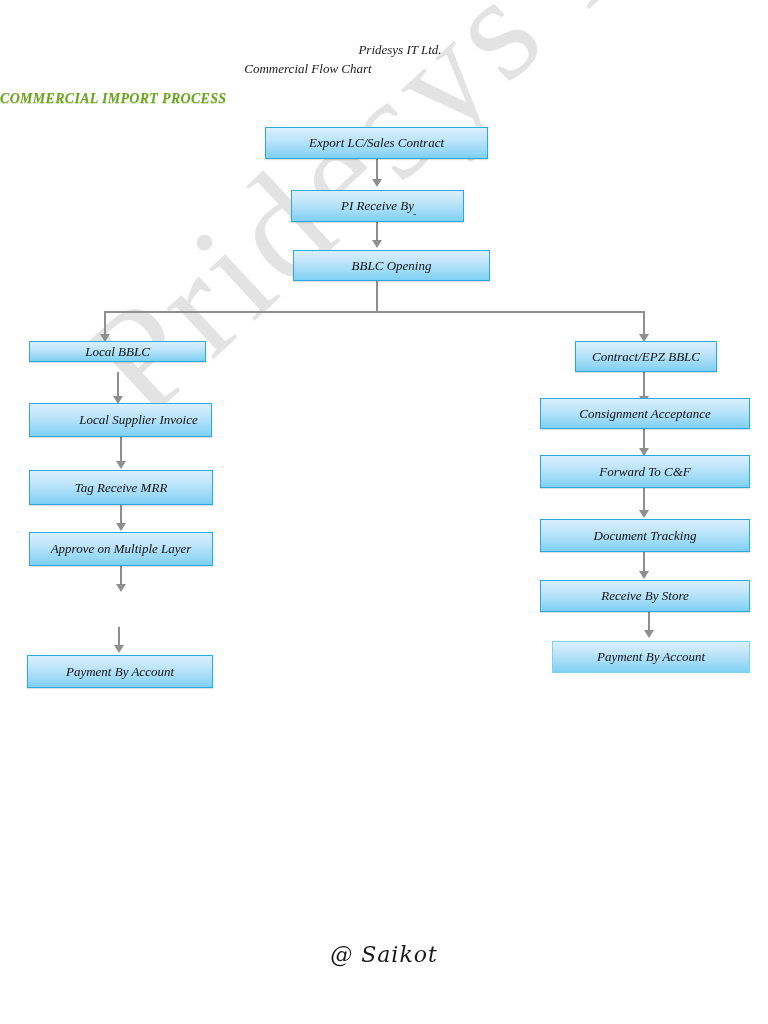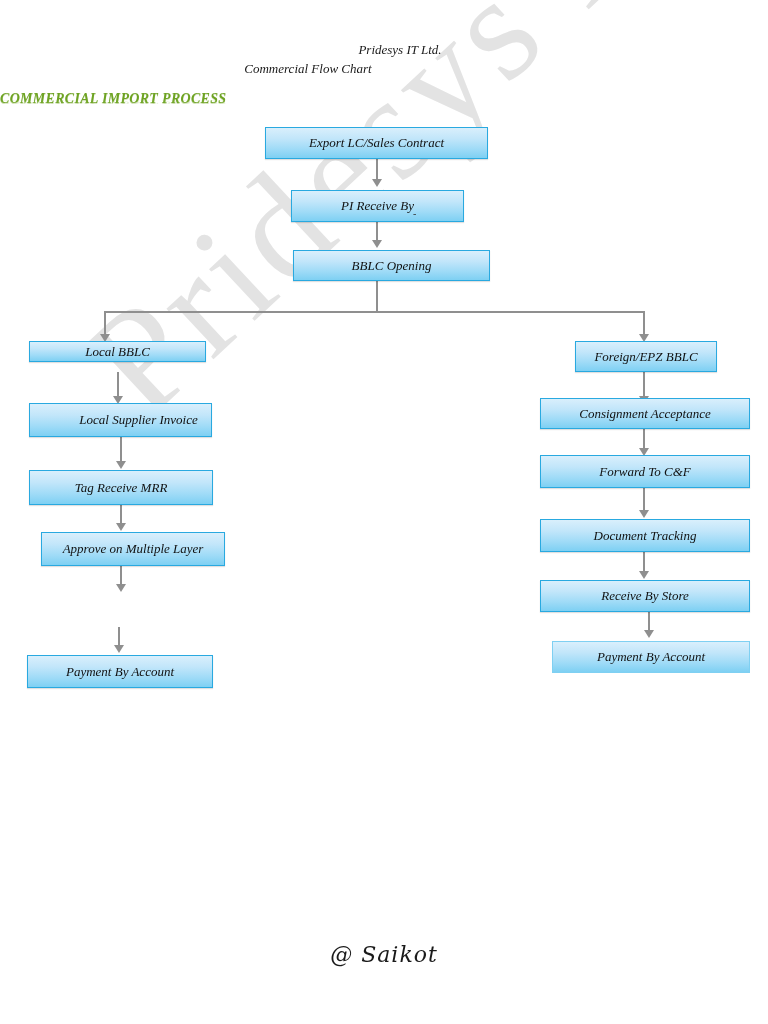--- a/index.html
+++ b/index.html
@@ -166,35 +166,35 @@
   </div>
   <div class="vline" style="left:120px;top:437px;height:26px;"></div>
   <div class="arrowhead" style="left:116px;top:461px;"></div>
 
   <div class="node" style="left:29px;top:470px;width:184px;height:35px;">
     <span>Tag Receive MRR</span>
   </div>
   <div class="vline" style="left:120px;top:505px;height:20px;"></div>
   <div class="arrowhead" style="left:116px;top:523px;"></div>
 
-  <div class="node" style="left:29px;top:532px;width:184px;height:34px;margin-left:12px;">
+  <div class="node" style="left:29px;top:532px;width:184px;height:34px;">
     <span>Approve on Multiple Layer</span>
   </div>
   <div class="vline" style="left:120px;top:566px;height:20px;"></div>
   <div class="arrowhead" style="left:116px;top:584px;"></div>
 
   <div class="vline" style="left:118px;top:627px;height:20px;"></div>
   <div class="arrowhead" style="left:114px;top:645px;"></div>
 
   <div class="node" style="left:27px;top:655px;width:186px;height:33px;">
     <span>Payment By Account</span>
   </div>
 
   <div class="node" style="left:575px;top:341px;width:142px;height:31px;">
-    <span>Foreign/EPZ BBLC</span>
+    <span>Contract/EPZ BBLC</span>
   </div>
   <div class="vline" style="left:643px;top:372px;height:26px;"></div>
   <div class="arrowhead" style="left:639px;top:396px;"></div>
 
   <div class="node" style="left:540px;top:398px;width:210px;height:31px;">
     <span>Consignment Acceptance</span>
   </div>
   <div class="vline" style="left:643px;top:429px;height:22px;"></div>
   <div class="arrowhead" style="left:639px;top:448px;"></div>
 

